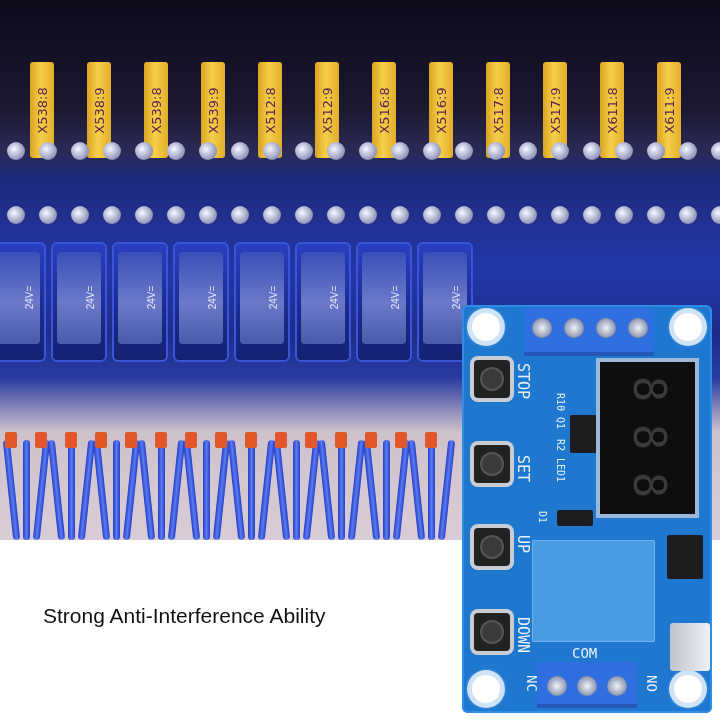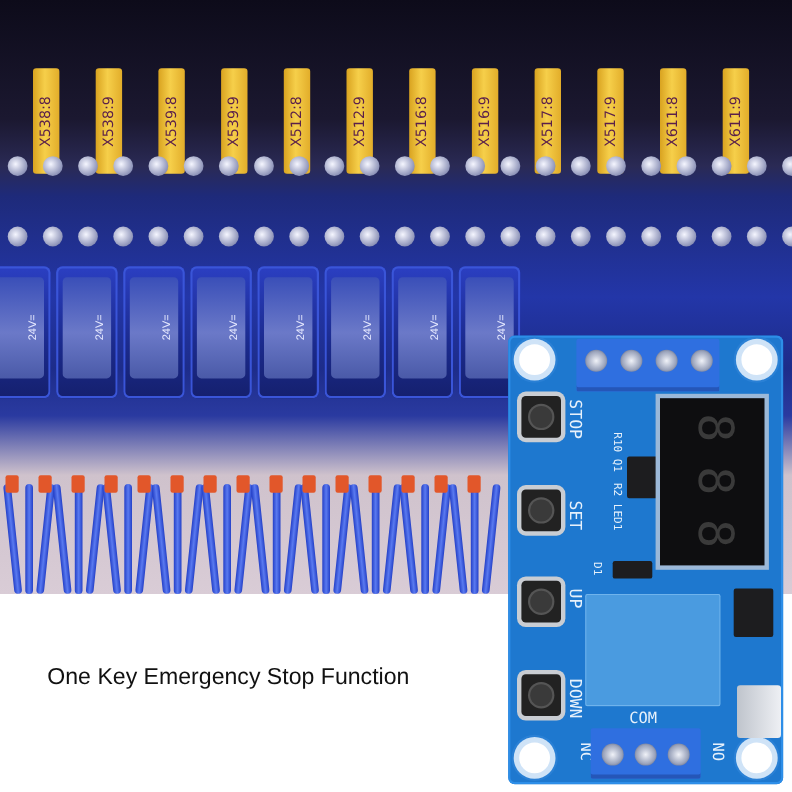--- a/index.html
+++ b/index.html
@@ -348,14 +348,14 @@
   <div class="silk vert" style="left:78px;top:370px;font-size:14px">NC</div>
   <div class="silk vert" style="left:198px;top:370px;font-size:14px">NO</div>
   <div class="terminal" style="left:75px;top:357px;width:100px;height:46px">
     <div class="tscrew" style="left:10px;top:14px"></div>
     <div class="tscrew" style="left:40px;top:14px"></div>
     <div class="tscrew" style="left:70px;top:14px"></div>
   </div>
 </div>
 
 <div class="caption">
-  <div>One Key Emergency Stop Function</div>
+  <div>Strong Anti-Interference Ability</div>
 </div>
 
 </body></html>

